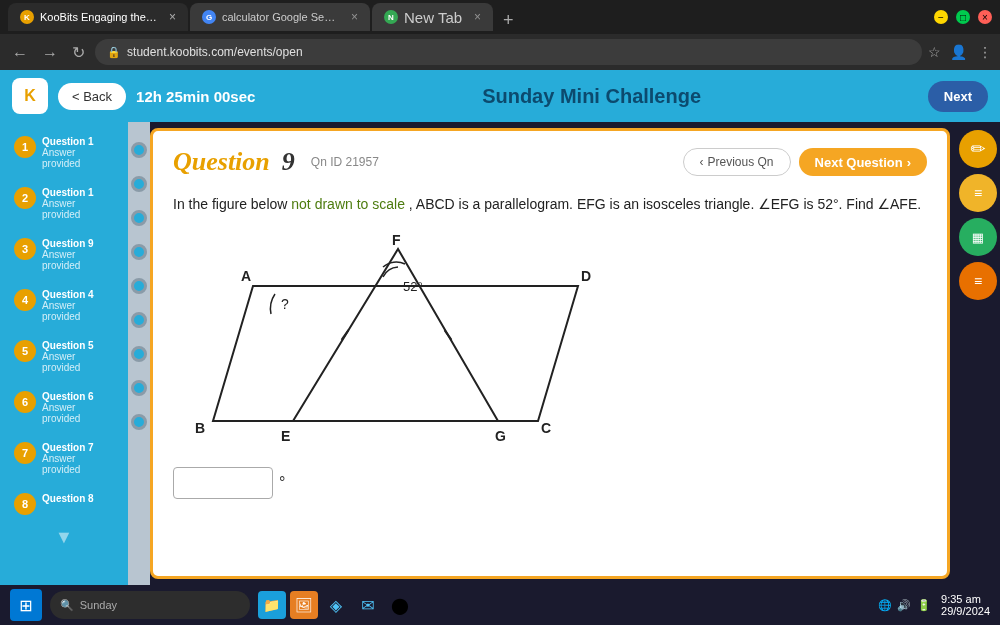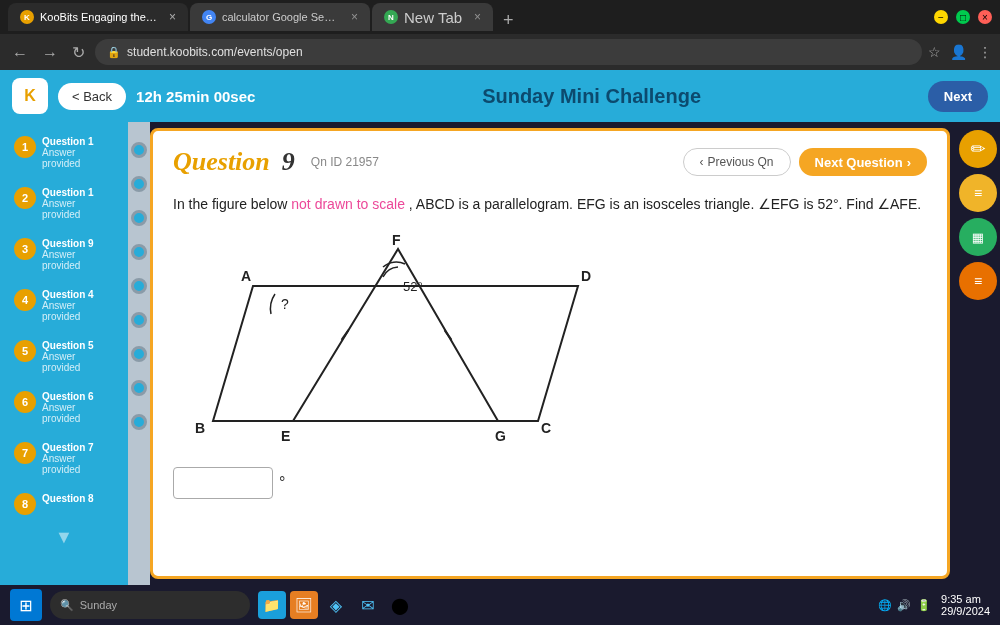--- a/index.html
+++ b/index.html
@@ -245,21 +245,21 @@
     }
 
     
     .q-text {
       font-size: 14px;
       color: #222;
       line-height: 1.6;
       margin-bottom: 16px;
     }
     .not-to-scale {
-      color: #ec4899;
+      color: #4d7c0f;
     }
 
     
     .figure-container {
       margin: 10px 0 16px 0;
       display: flex;
       justify-content: flex-start;
     }
 
     

